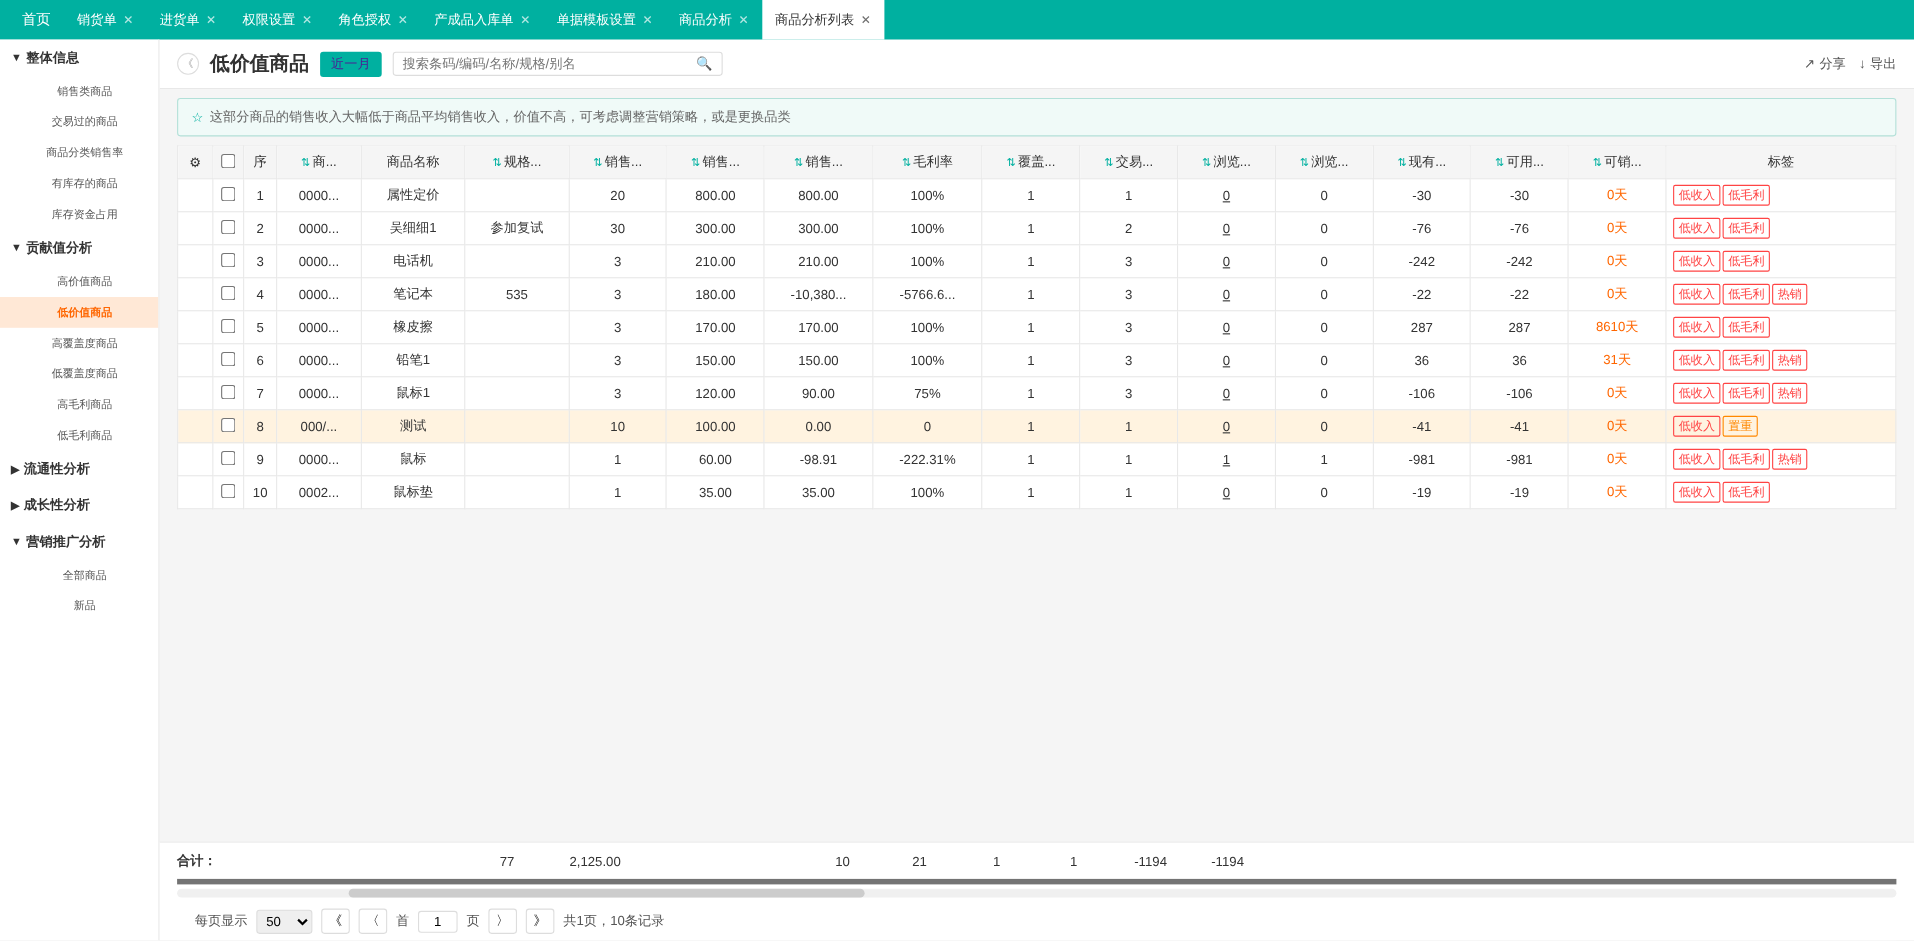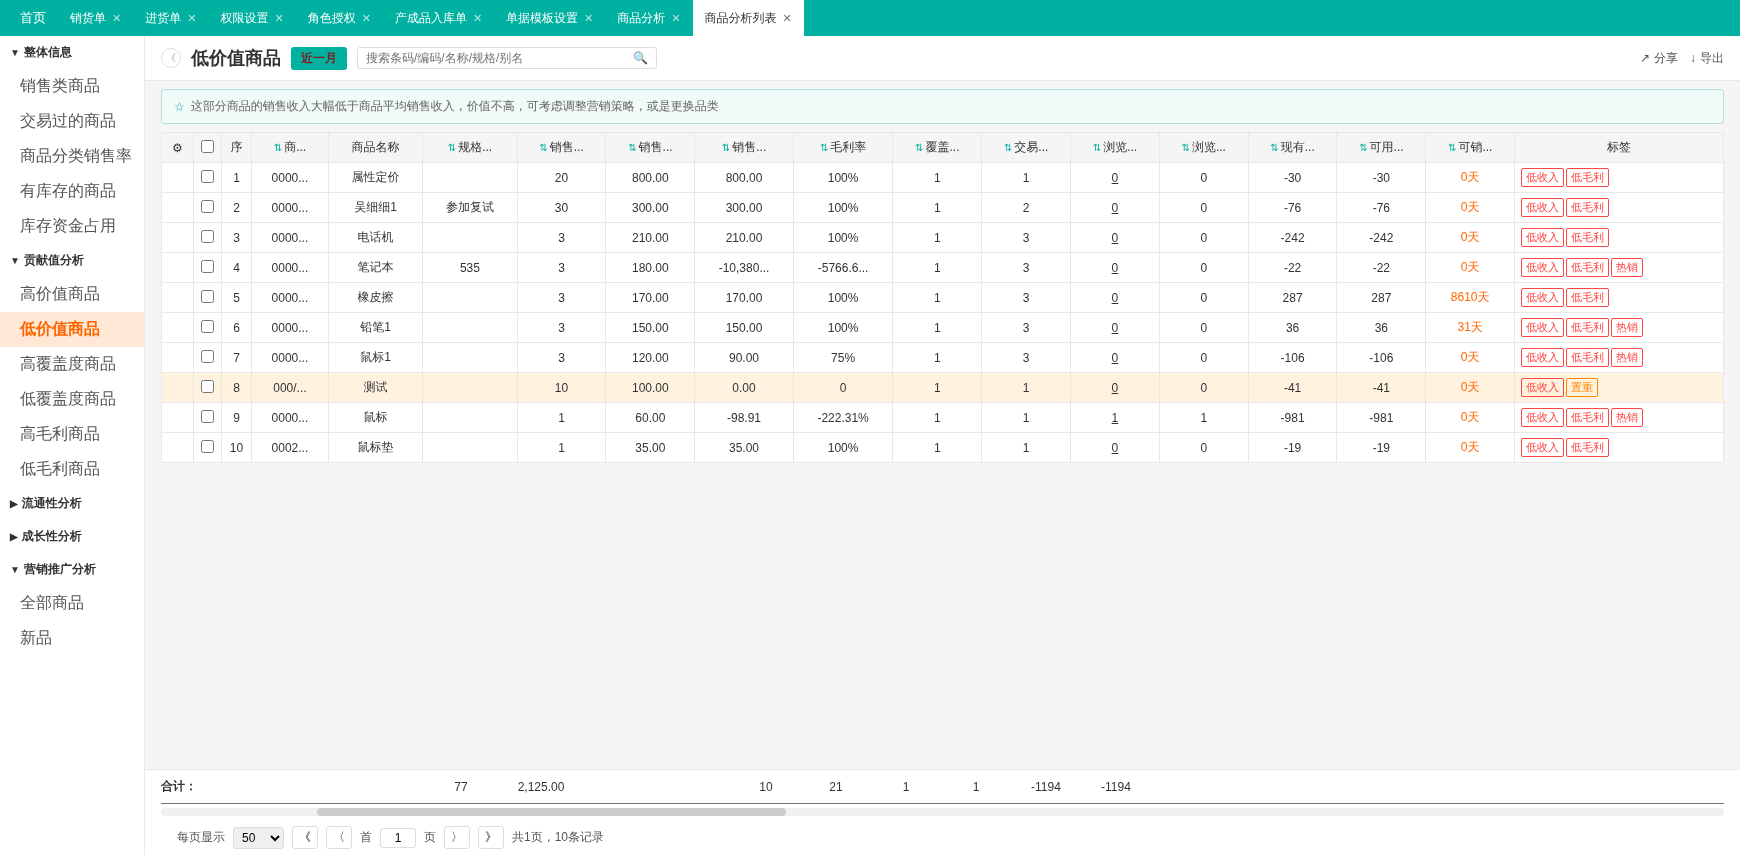--- a/index.html
+++ b/index.html
@@ -48,21 +48,22 @@
       color: #333;
       font-weight: bold;
       cursor: pointer;
       font-size: 12px;
     }
     .sidebar-group-header .arrow { margin-right: 4px; font-size: 10px; }
     .sidebar-item {
       padding: 7px 10px 7px 20px;
       color: #555;
       cursor: pointer;
-      font-size: 16px;
+      font-size: 10px;
+      text-align: center;
     }
     .sidebar-item.active { background: #ffe8d6; color: #ff6600; font-weight: bold; }
 
     
     .content-area {
       flex: 1;
       display: flex;
       flex-direction: column;
       overflow: hidden;
     }
@@ -76,27 +77,26 @@
       border-bottom: 1px solid #e8e8e8;
       gap: 10px;
     }
     .content-title {
       font-size: 18px;
       font-weight: bold;
       color: #333;
     }
     .period-btn {
       background: #00b0a0;
-      color: #7f1d1d;
+      color: #4c1d95;
       border: none;
       border-radius: 3px;
       padding: 3px 10px;
       cursor: pointer;
       font-size: 12px;
-      font-weight: bold;
     }
     .search-box {
       display: flex;
       align-items: center;
       border: 1px solid #ddd;
       border-radius: 3px;
       padding: 3px 8px;
       flex: 1;
       max-width: 300px;
       background: #fff;
@@ -192,21 +192,21 @@
     
     .footer-bar {
       background: #fff;
       border-top: 1px solid #e8e8e8;
       padding: 0 16px;
     }
     .summary-row {
       display: flex;
       align-items: center;
       padding: 8px 0;
-      border-bottom: 1px solid #737373;
+      border-bottom: 5px solid #737373;
       font-size: 12px;
       color: #333;
     }
     .summary-label { font-weight: bold; margin-right: 20px; min-width: 40px; }
     .summary-values {
       display: flex;
       gap: 0;
       flex: 1;
     }
     .sum-cell {

